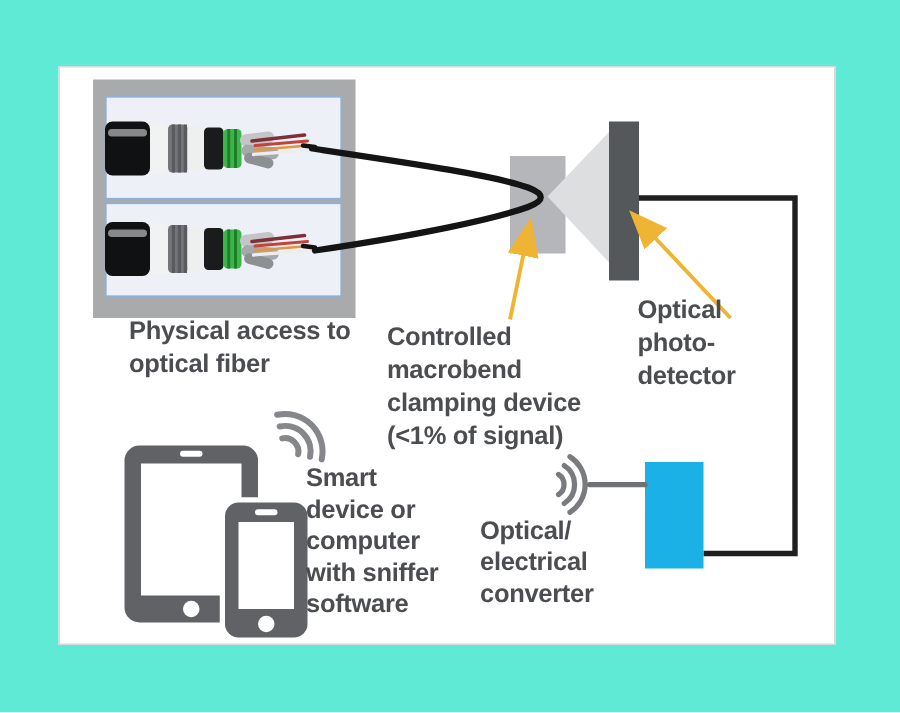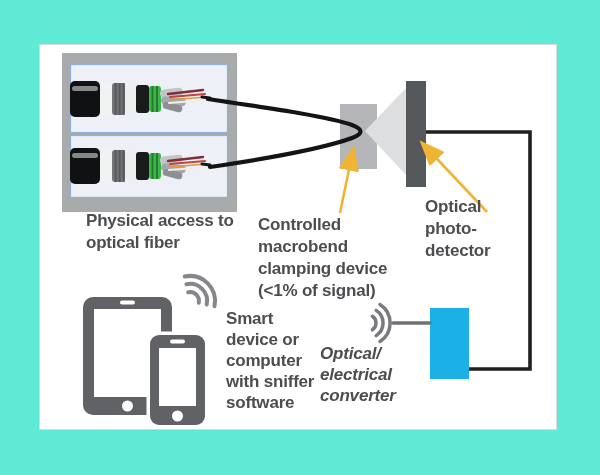--- a/index.html
+++ b/index.html
@@ -143,22 +143,22 @@
 
   <div class="label ctr" style="left:258px;top:214px;width:200px;line-height:22px;">Controlled
 macrobend
 clamping device
 (&lt;1% of signal)</div>
 
   <div class="label ctr" style="left:425px;top:196px;width:120px;line-height:22px;">Optical
 photo-
 detector</div>
 
-  <div class="label ctr" style="left:320px;top:343px;width:120px;line-height:21px;font-style:italic;">Optical/
+  <div class="label ctr" style="left:320px;top:343px;width:120px;line-height:21px;">Optical/
 electrical
 converter</div>
 
-  <div class="label" style="left:226px;top:308px;width:140px;line-height:21px;">Smart
+  <div class="label" style="left:204px;top:308px;width:140px;line-height:21px;">Smart
 device or
 computer
 with sniffer
 software</div>
 </div>
 
 </body></html>

